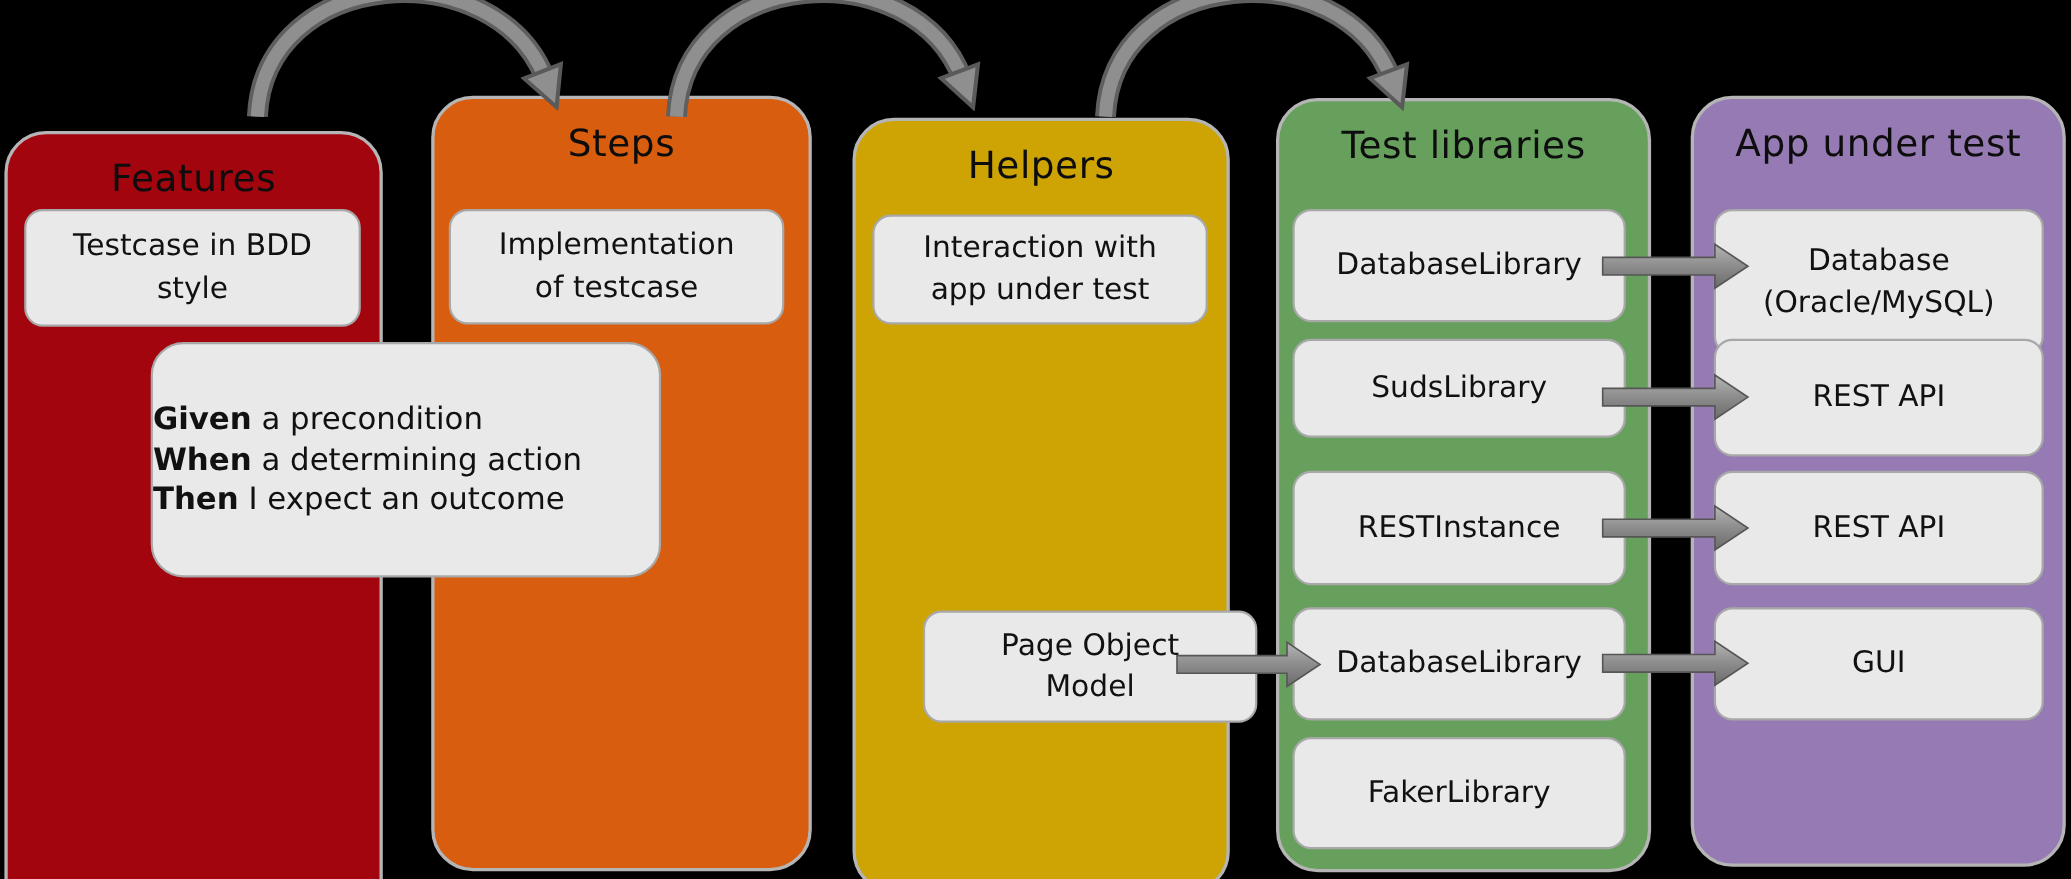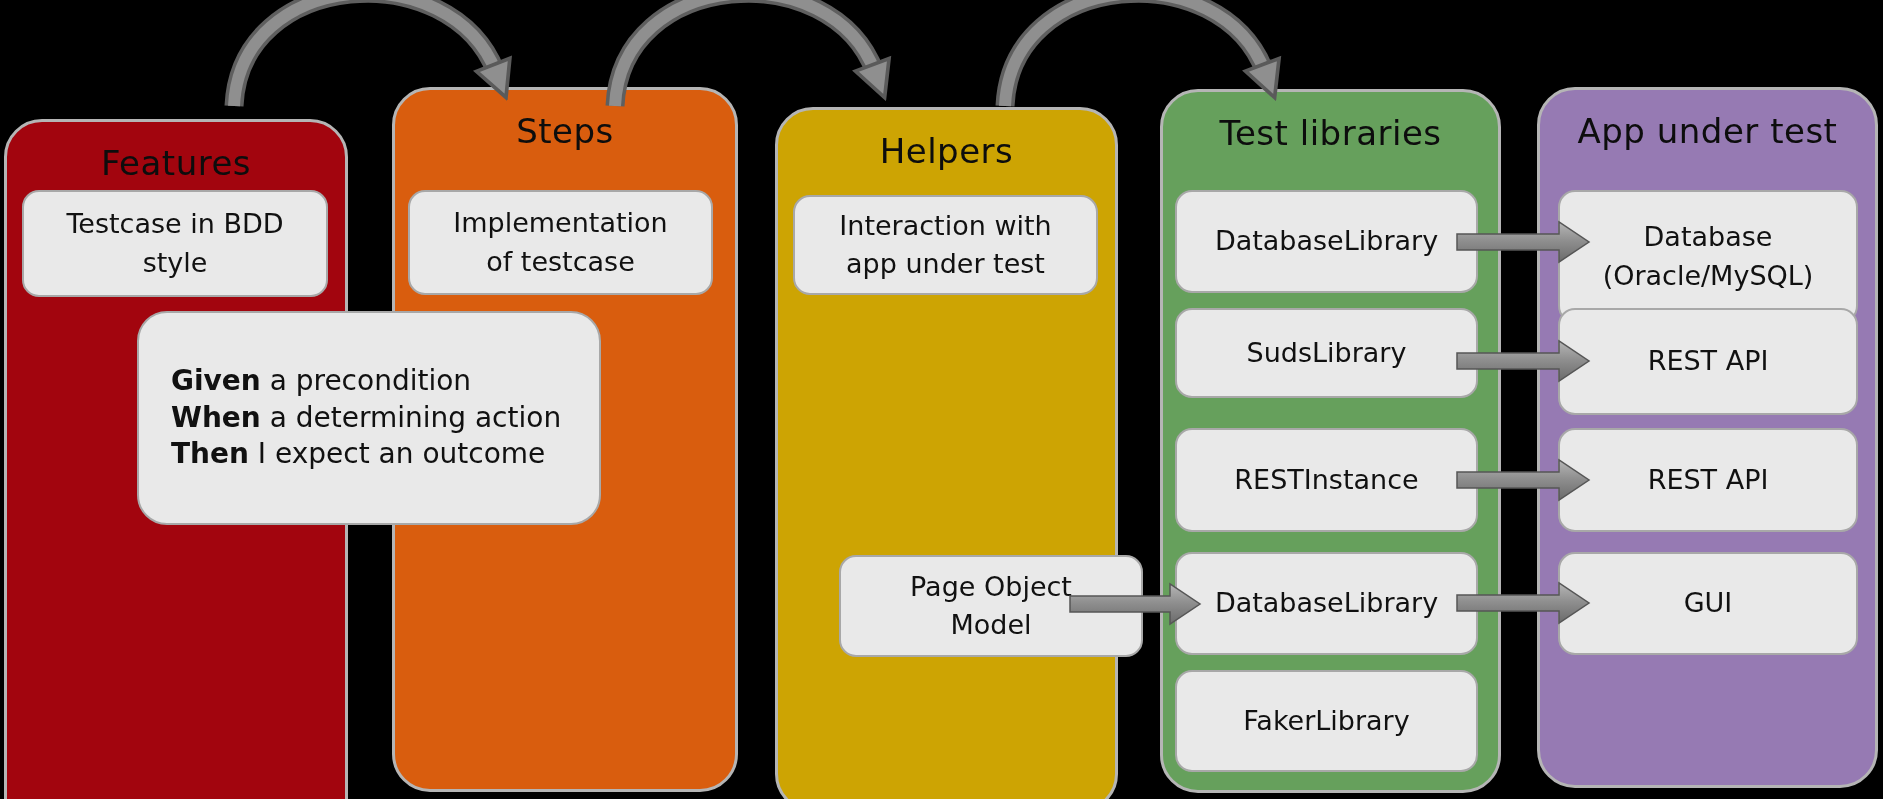--- a/index.html
+++ b/index.html
@@ -13,21 +13,21 @@
   .col-title{
     margin-top:21px;text-align:center;font-size:34px;color:#0d0d0d;letter-spacing:0.5px;
   }
   .box{
     position:absolute;background:#e9e9e9;border:2px solid #a8a8a8;border-radius:17px;
     box-sizing:border-box;display:flex;flex-direction:column;justify-content:center;
     align-items:center;text-align:center;font-size:27px;line-height:1.42;color:#111;
   }
   .box .ln{display:block;}
   .gwt{
-    border-radius:30px;align-items:flex-start;text-align:left;padding-left:32px;
+    border-radius:30px;align-items:flex-start;text-align:left;
     font-size:28px;line-height:1.32;z-index:5;
   }
   .gwt .gwt-line{display:block;white-space:pre-wrap;}
   .gwt b{font-weight:bold;}
   #arrow-layer{position:absolute;left:0;top:0;z-index:8;pointer-events:none;}
 </style>
 </head>
 <body>
 
 <div id="canvas" style="background-color: rgb(0, 0, 0);">

